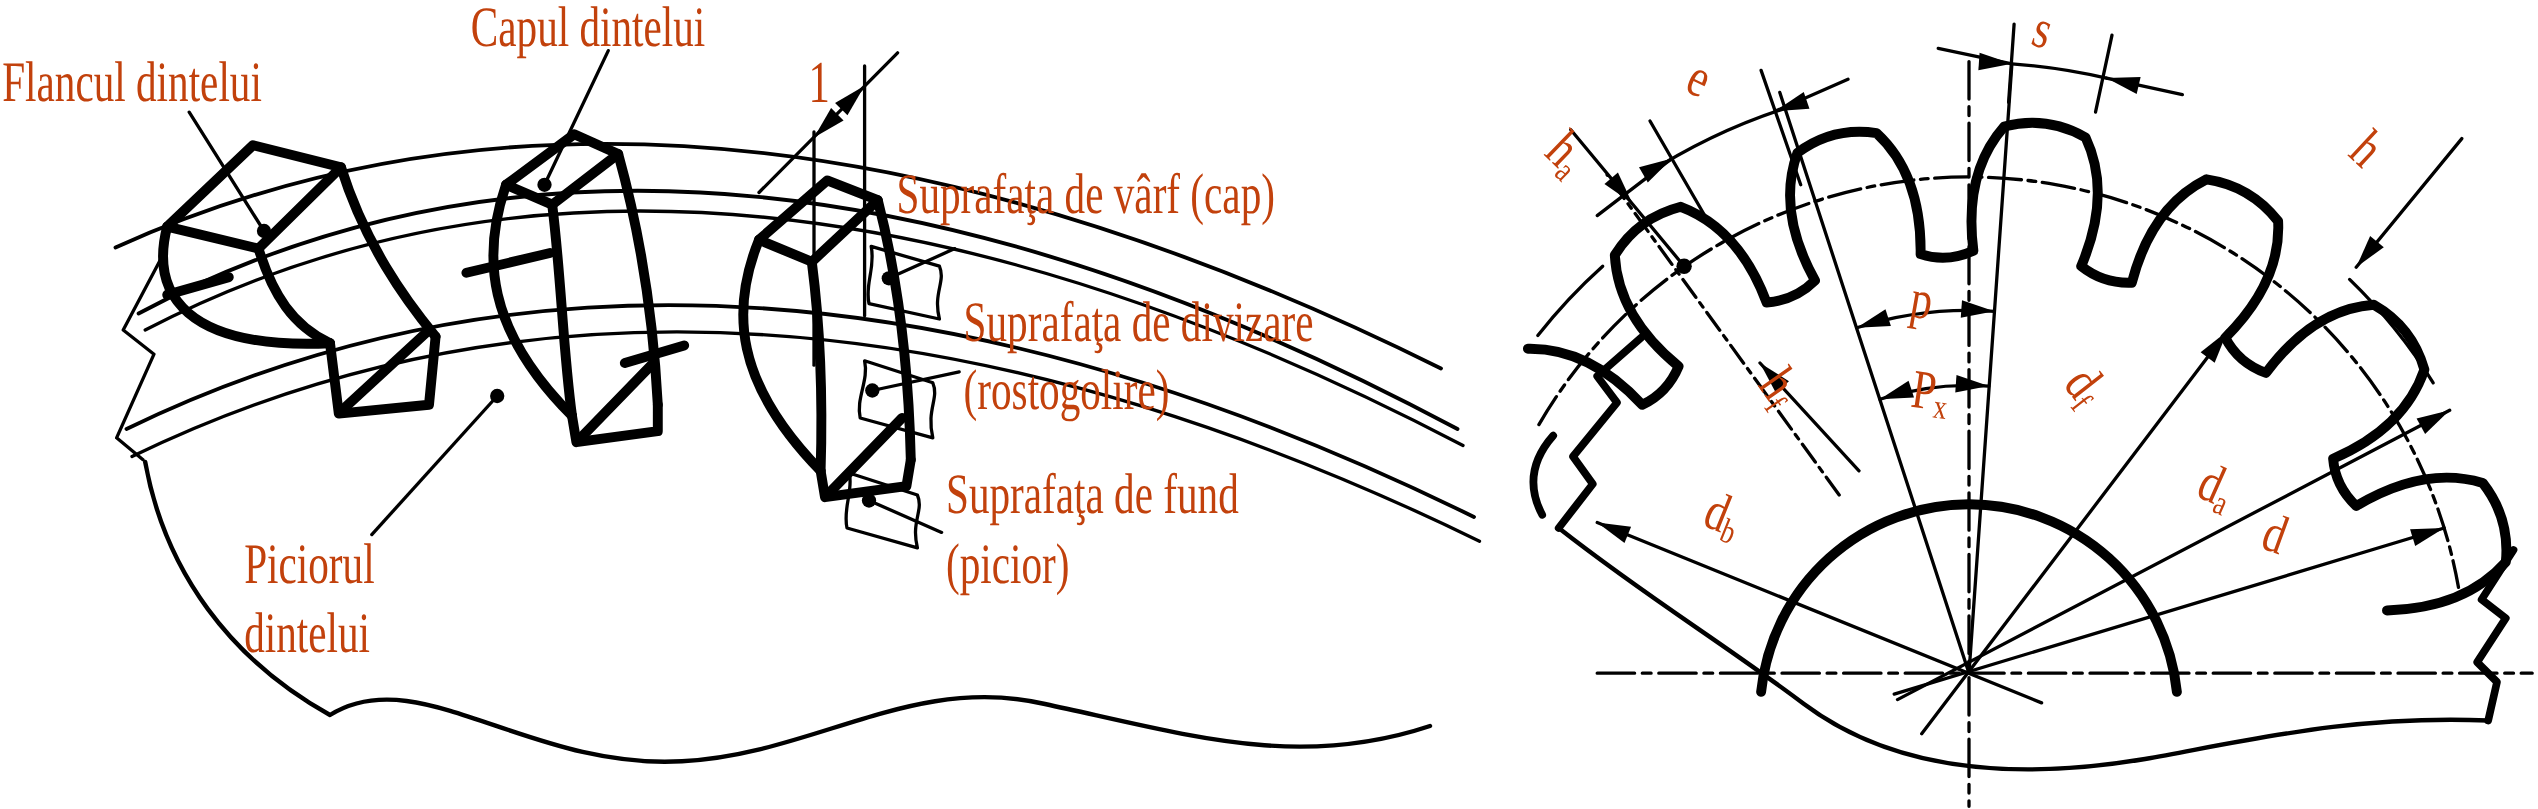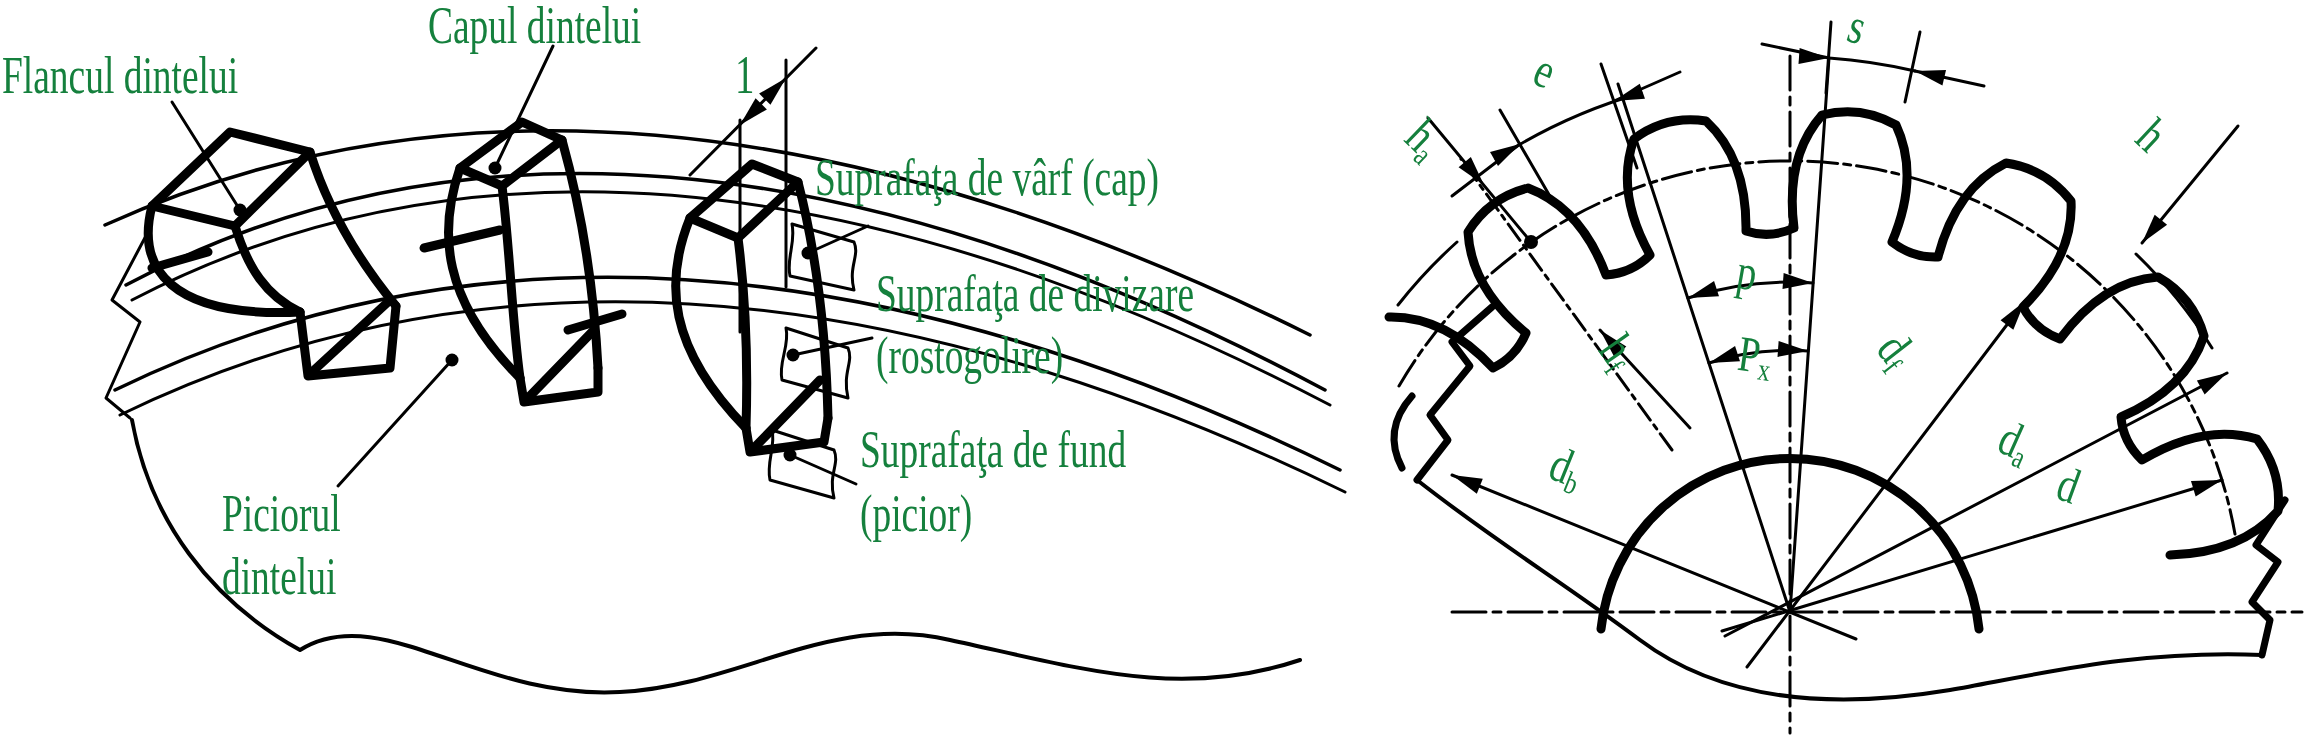--- a/index.html
+++ b/index.html
@@ -1,17 +1,17 @@
 <!DOCTYPE html>
 <html><head>
 <meta charset="utf-8">
 <style>
   html,body{margin:0;padding:0;background:#fff;}
   #stage{position:relative;width:2307px;height:735px;background:#ffffff;overflow:hidden;
-         font-family:"Liberation Serif",serif;color:#15803d;}
+         font-family:"Liberation Serif",serif;color:#c2410c;}
   #art{position:absolute;left:0;top:0;}
   .lbl{position:absolute;white-space:nowrap;font-size:52px;line-height:1;
        transform-origin:0 0;transform:scaleX(0.72);}
   .dim{position:absolute;white-space:nowrap;font-size:50px;line-height:1;
        transform-origin:0 0;}
   .sub{font-size:62%;vertical-align:-22%;}
 </style>
 </head>
 <body>
 

